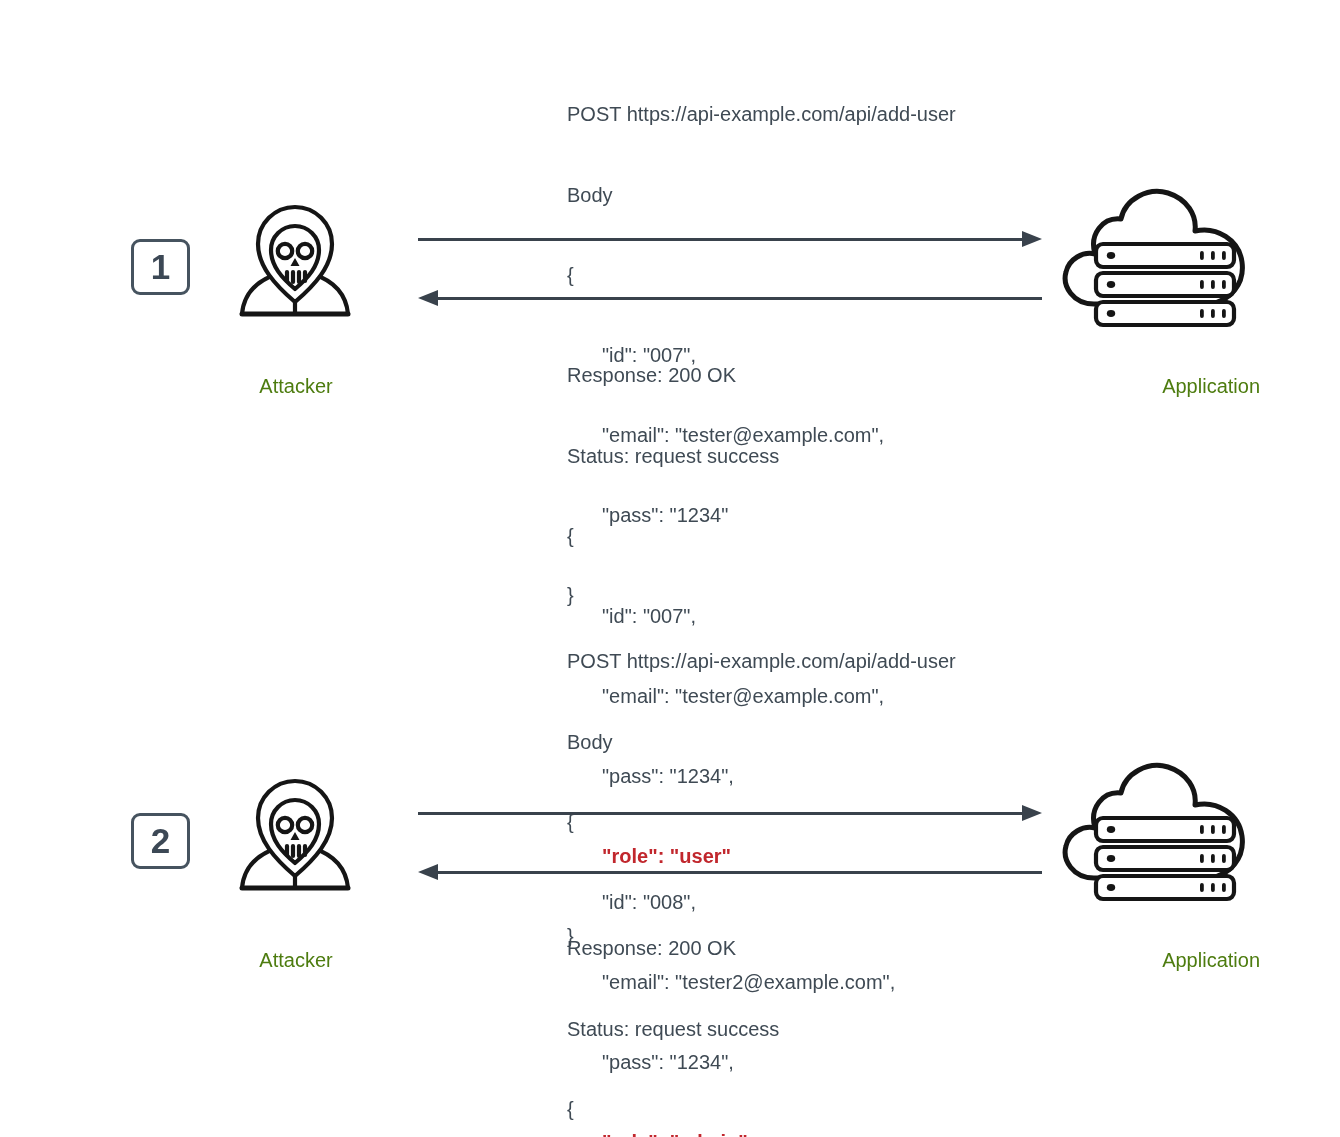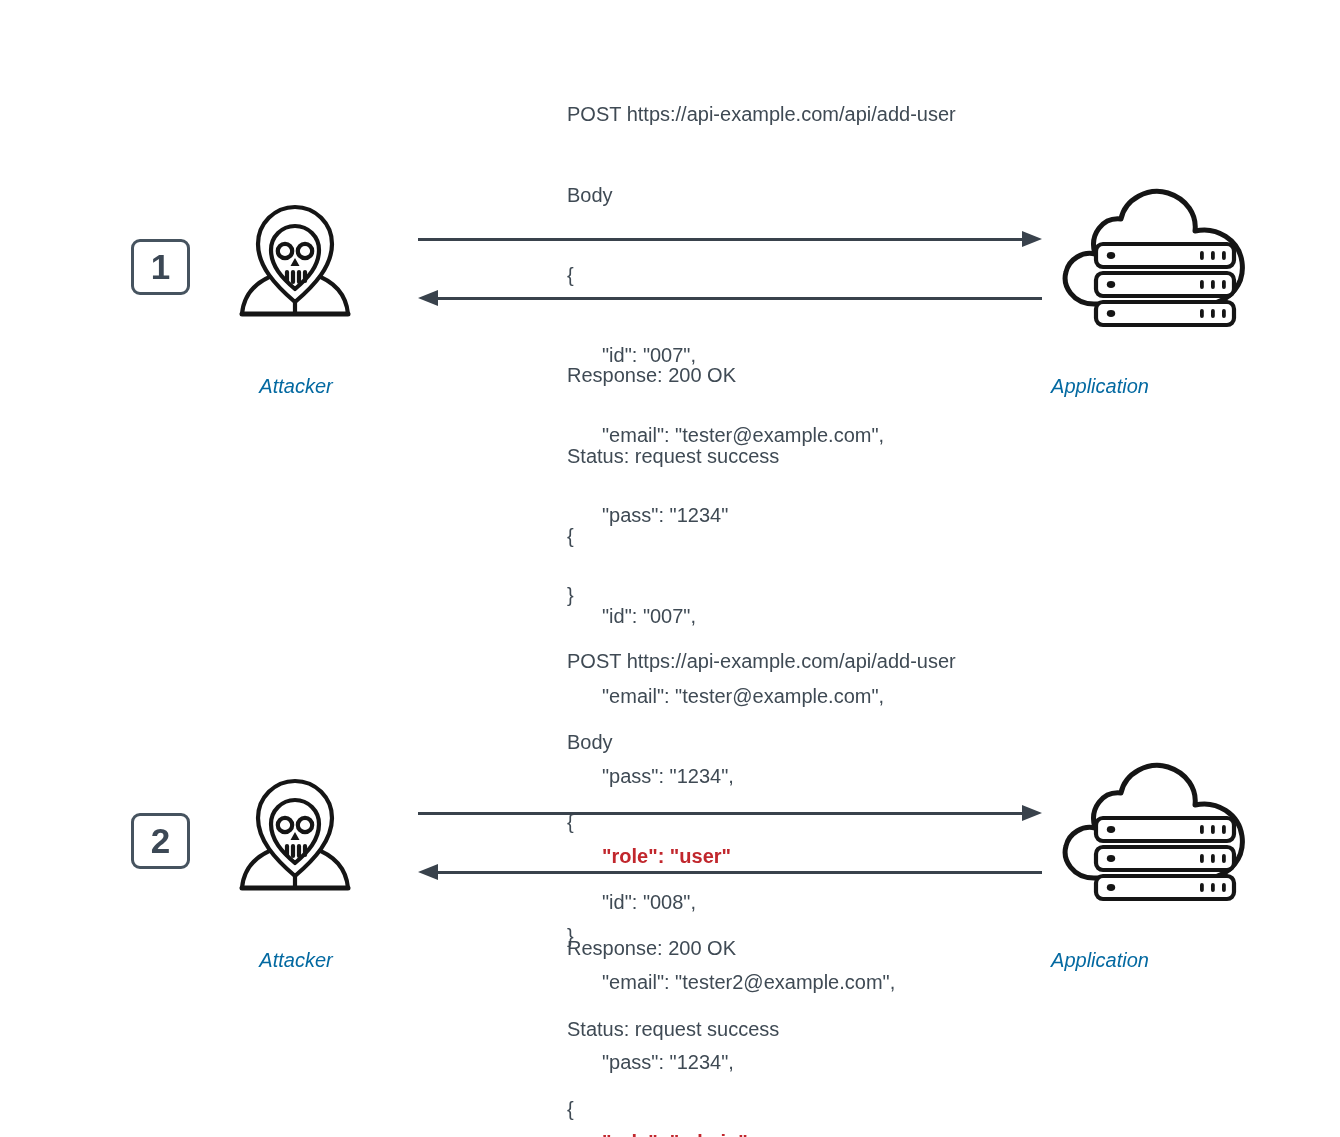--- a/index.html
+++ b/index.html
@@ -54,26 +54,25 @@
     left: 1058px;
     top: 182px;
     width: 202px;
     height: 152px;
   }
 
   .actor-label {
     position: absolute;
     top: 375px;
     font-size: 20px;
-    color: #0369a1;
+    color: #4d7c0f;
     text-align: center;
-    font-style: italic;
   }
   .attacker-label { left: 216px; width: 160px; }
-  .application-label { left: 1000px; width: 200px; }
+  .application-label { left: 1060px; width: 200px; text-align: right; }
 
   
   .arrow {
     position: absolute;
     height: 3px;
     background: #39424c;
   }
   .arrow-right {
     left: 418px;
     top: 238px;

